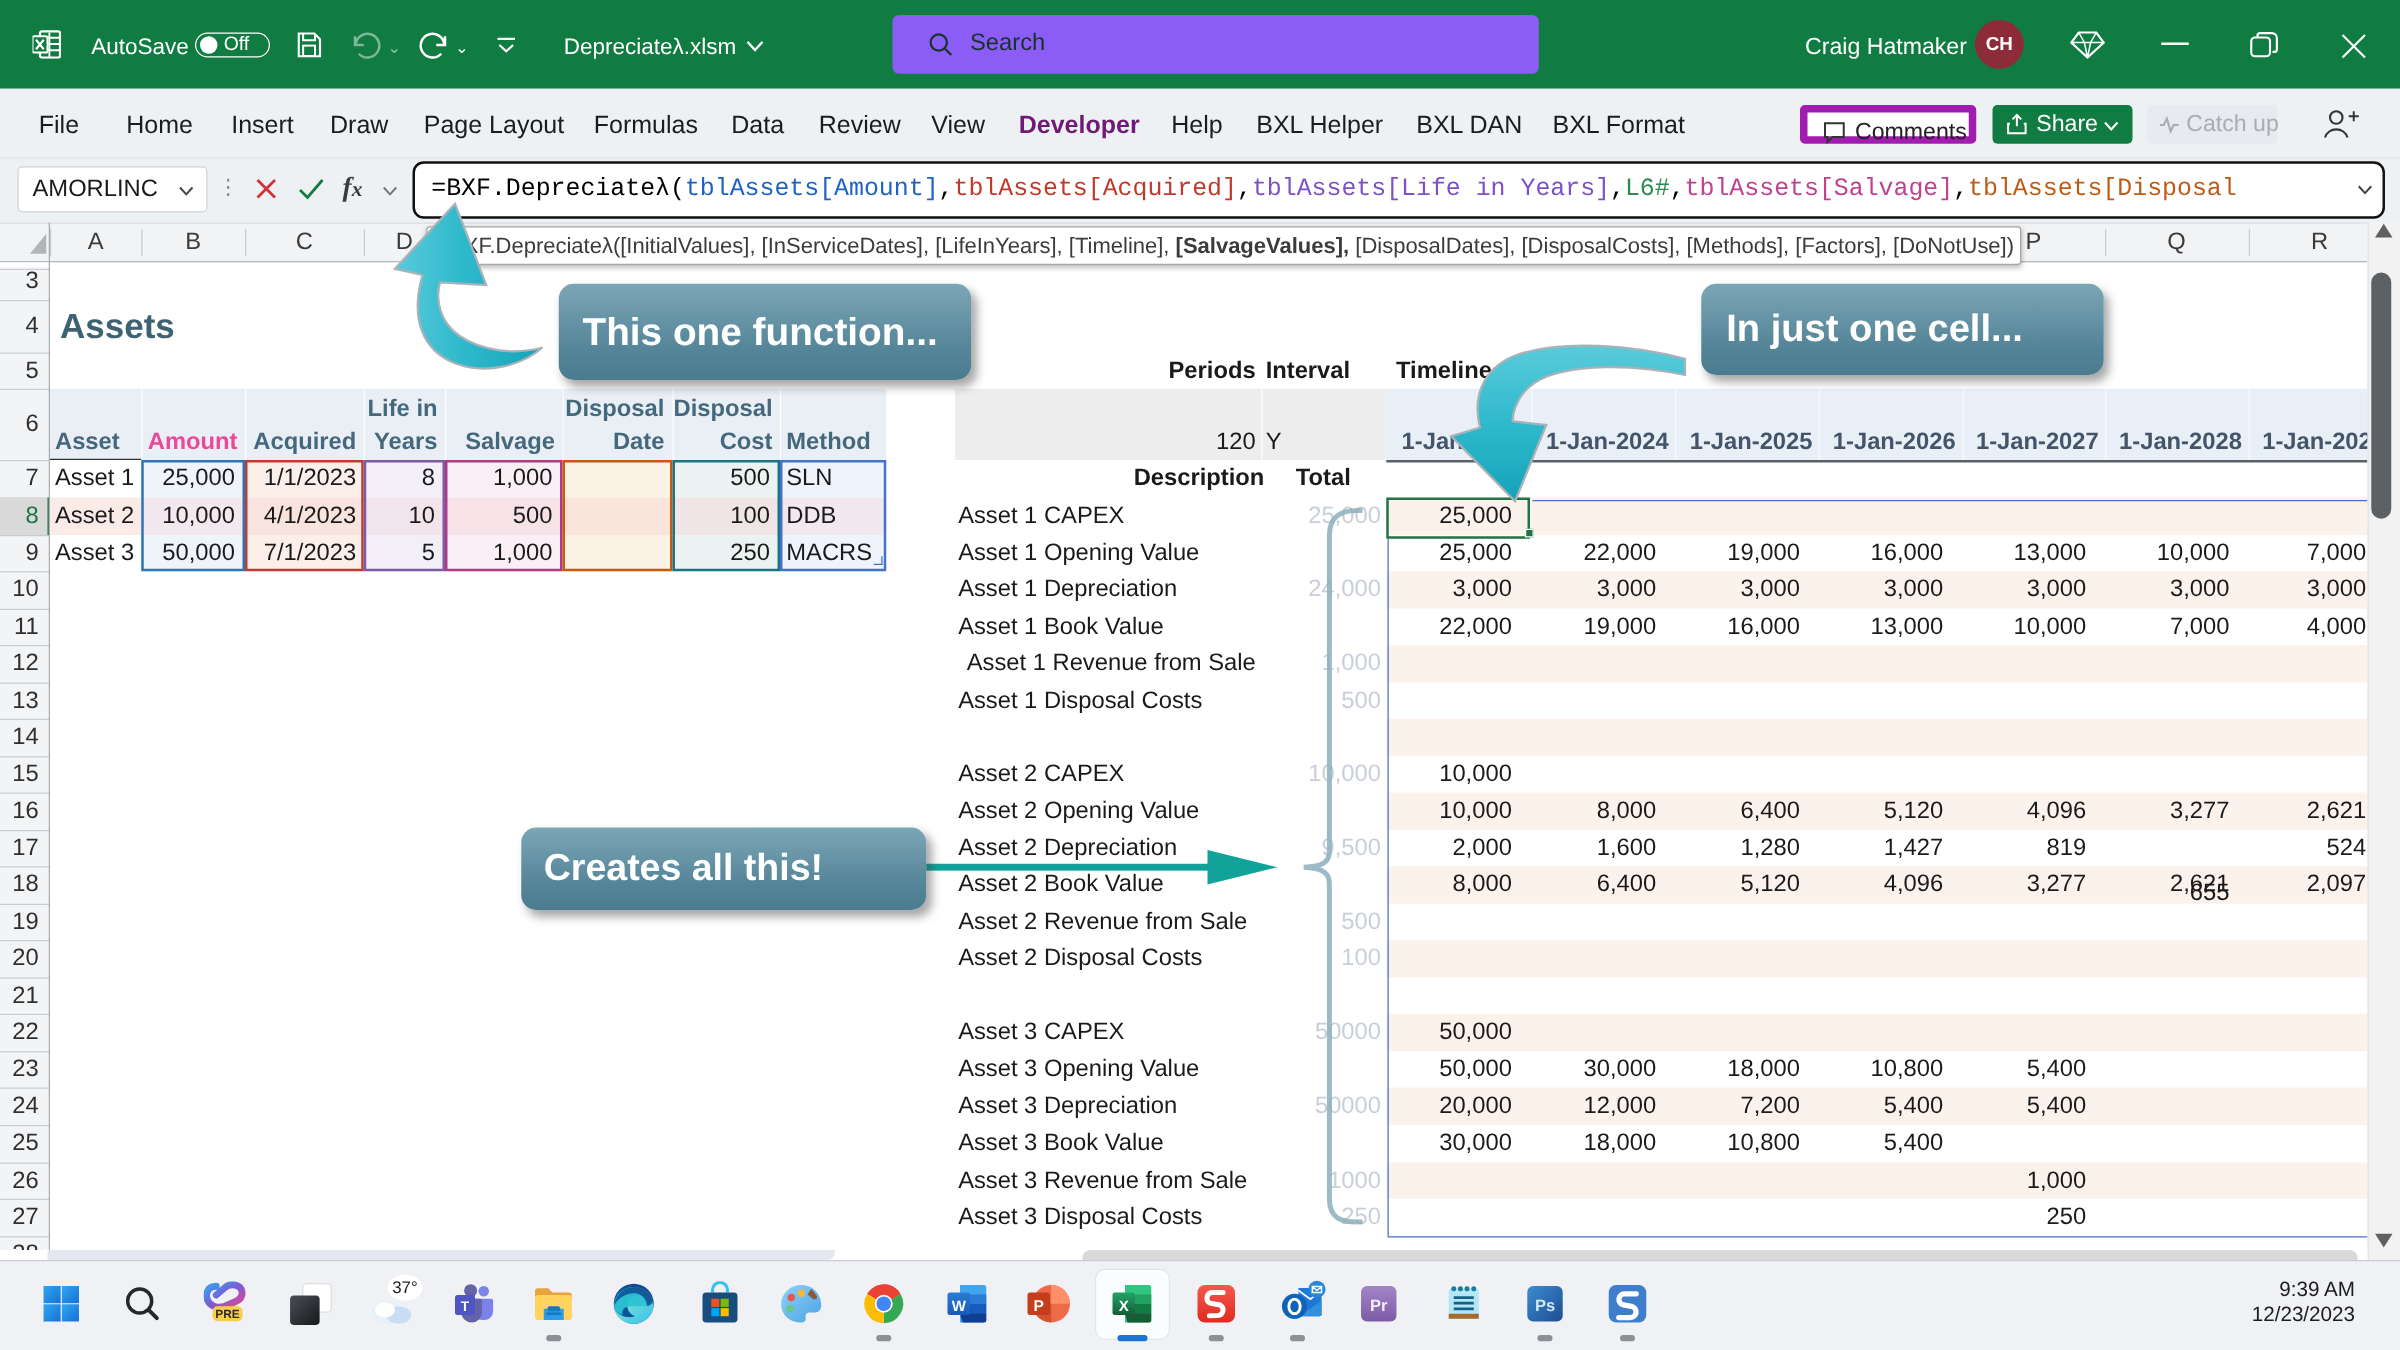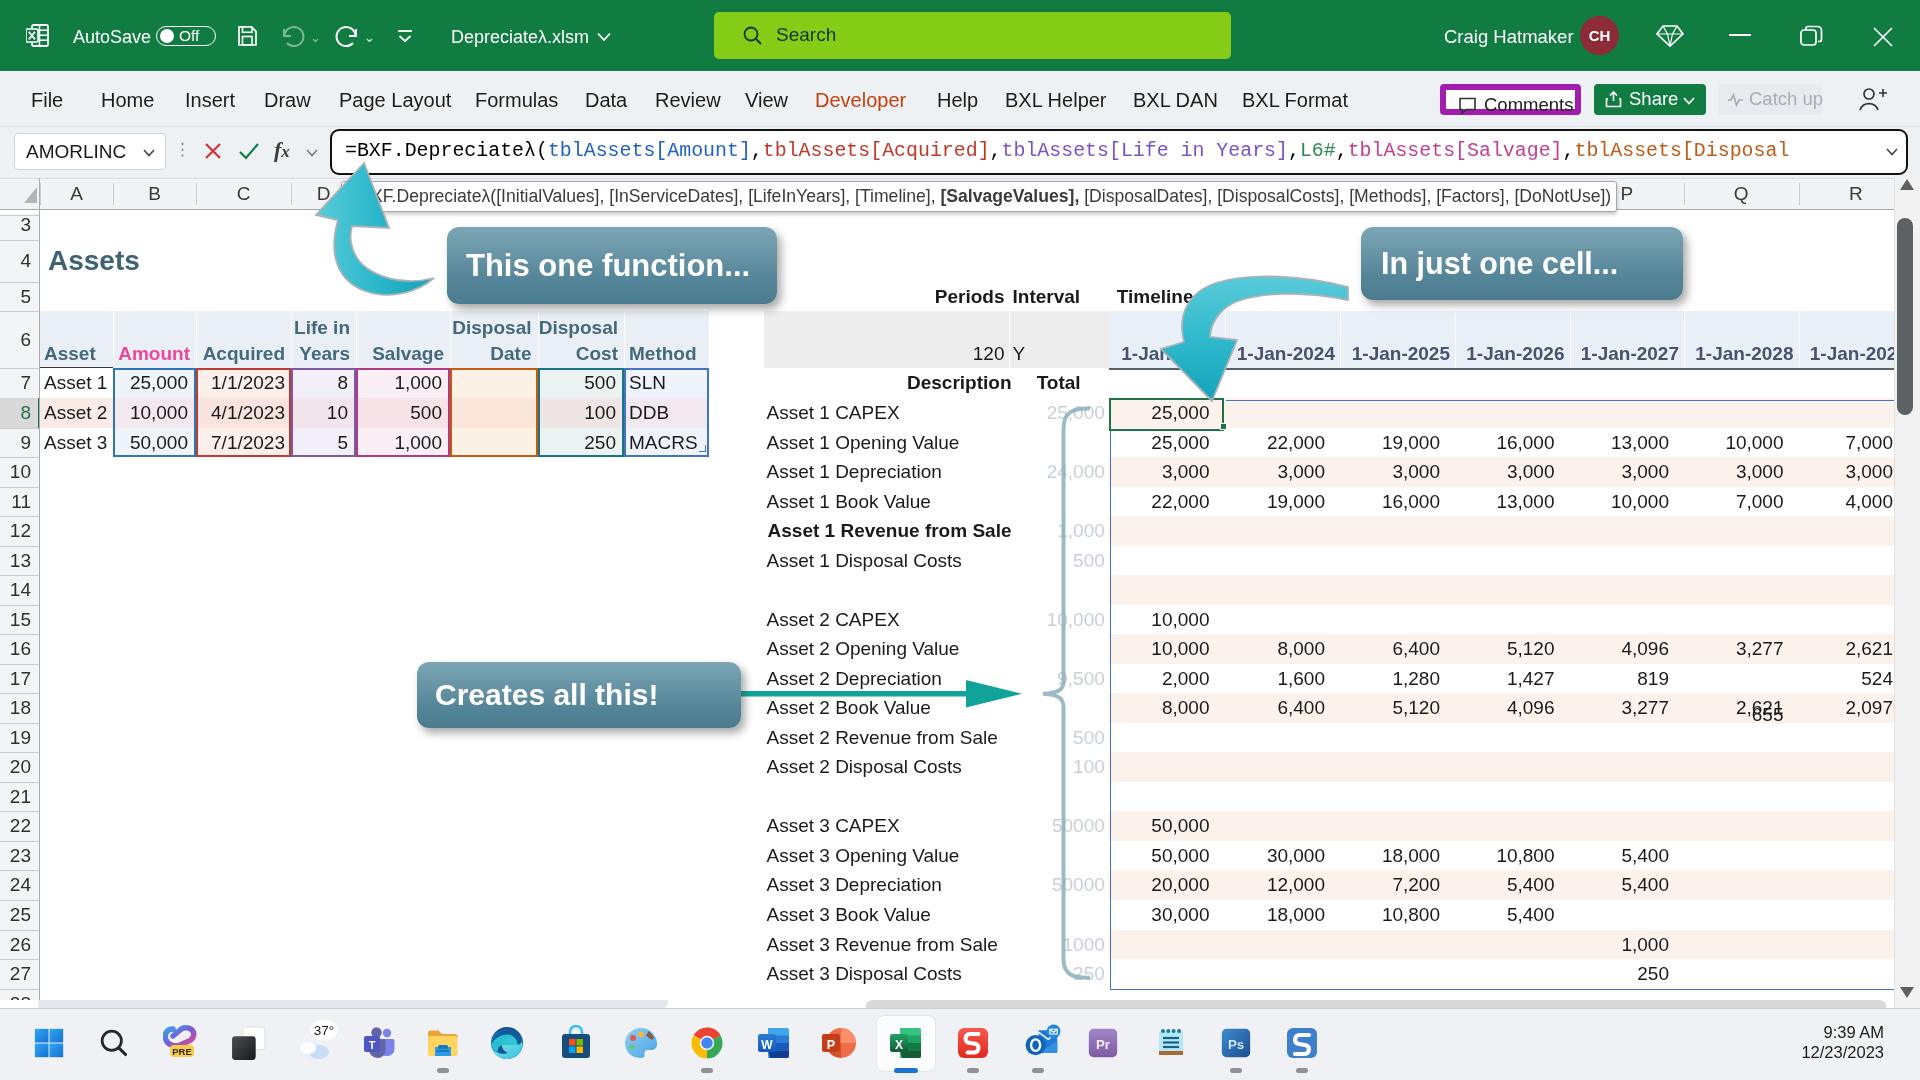--- a/index.html
+++ b/index.html
@@ -33,21 +33,21 @@
 </svg>
 <div style="position:absolute;left:364px;top:30px;color:#fff;font-size:13px">⌄</div>
 <svg class="abs" style="left:396px;top:28px" width="18" height="16" viewBox="0 0 18 16">
 <line x1="2" y1="3" x2="16" y2="3" stroke="#fff" stroke-width="1.8"></line>
 <path d="M3.5 8 L9 13 L14.5 8" fill="none" stroke="#fff" stroke-width="1.8"></path>
 </svg>
 <div style="position:absolute;left:451px;top:26px;width:160px;height:22px;line-height:22px;text-align:left;font-size:18px;color:#fff;font-weight:normal;white-space:nowrap;overflow:visible;">Depreciateλ.xlsm</div>
 <svg class="abs" style="left:596px;top:31px" width="16" height="12" viewBox="0 0 16 12">
 <path d="M2 2.5 L8 9 L14 2.5" fill="none" stroke="#fff" stroke-width="1.8"></path>
     </svg>
-<div style="position:absolute;left:714px;top:12px;width:517px;height:47px;background:#84cc16;border-radius:5px">
+<div style="position:absolute;left:714px;top:12px;width:517px;height:47px;background:#8b5cf6;border-radius:5px">
       <svg style="position:absolute;left:28px;top:13px" width="21" height="21" viewBox="0 0 21 21">
         <circle cx="9" cy="9" r="6.5" fill="none" stroke="#16342a" stroke-width="1.8"></circle>
         <line x1="14" y1="14" x2="19" y2="19" stroke="#16342a" stroke-width="1.8"></line>
       </svg>
       <div style="position:absolute;left:62px;top:12px;font-size:19px;color:#16342a">Search</div>
     </div>
 <div style="position:absolute;left:1444px;top:28px;width:130px;height:18px;line-height:18px;text-align:left;font-size:18.5px;color:#fff;font-weight:normal;white-space:nowrap;overflow:visible;">Craig Hatmaker</div>
 <div style="position:absolute;left:1580px;top:16px;width:39px;height:39px;border-radius:20px;background:#8E2B38;text-align:center;line-height:39px;color:#fff;font-size:15px;font-weight:bold">CH</div>
 <svg class="abs" style="left:1655px;top:22px" width="30" height="28" viewBox="0 0 30 28">
 <path d="M8 4 h14 l6 8 -13 12 -13 -12 Z" fill="none" stroke="#fff" stroke-width="1.7"></path>
@@ -65,21 +65,21 @@
 <div style="position:absolute;left:0;top:71px;width:1920px;height:56px;background:#EDF1F4"></div>
 <div style="position:absolute;left:31px;top:88px;width:220px;height:24px;line-height:24px;text-align:left;font-size:20px;color:#1c1c1c;font-weight:normal;white-space:nowrap;overflow:visible;">File</div>
 <div style="position:absolute;left:101px;top:88px;width:220px;height:24px;line-height:24px;text-align:left;font-size:20px;color:#1c1c1c;font-weight:normal;white-space:nowrap;overflow:visible;">Home</div>
 <div style="position:absolute;left:185px;top:88px;width:220px;height:24px;line-height:24px;text-align:left;font-size:20px;color:#1c1c1c;font-weight:normal;white-space:nowrap;overflow:visible;">Insert</div>
 <div style="position:absolute;left:264px;top:88px;width:220px;height:24px;line-height:24px;text-align:left;font-size:20px;color:#1c1c1c;font-weight:normal;white-space:nowrap;overflow:visible;">Draw</div>
 <div style="position:absolute;left:339px;top:88px;width:220px;height:24px;line-height:24px;text-align:left;font-size:20px;color:#1c1c1c;font-weight:normal;white-space:nowrap;overflow:visible;">Page Layout</div>
 <div style="position:absolute;left:475px;top:88px;width:220px;height:24px;line-height:24px;text-align:left;font-size:20px;color:#1c1c1c;font-weight:normal;white-space:nowrap;overflow:visible;">Formulas</div>
 <div style="position:absolute;left:585px;top:88px;width:220px;height:24px;line-height:24px;text-align:left;font-size:20px;color:#1c1c1c;font-weight:normal;white-space:nowrap;overflow:visible;">Data</div>
 <div style="position:absolute;left:655px;top:88px;width:220px;height:24px;line-height:24px;text-align:left;font-size:20px;color:#1c1c1c;font-weight:normal;white-space:nowrap;overflow:visible;">Review</div>
 <div style="position:absolute;left:745px;top:88px;width:220px;height:24px;line-height:24px;text-align:left;font-size:20px;color:#1c1c1c;font-weight:normal;white-space:nowrap;overflow:visible;">View</div>
-<div style="position:absolute;left:815px;top:88px;width:220px;height:24px;line-height:24px;text-align:left;font-size:20px;color:#c2410c;font-weight:normal;white-space:nowrap;overflow:visible;">Developer</div>
+<div style="position:absolute;left:815px;top:88px;width:220px;height:24px;line-height:24px;text-align:left;font-size:20px;color:#701a75;font-weight:bold;white-space:nowrap;overflow:visible;">Developer</div>
 <div style="position:absolute;left:937px;top:88px;width:220px;height:24px;line-height:24px;text-align:left;font-size:20px;color:#1c1c1c;font-weight:normal;white-space:nowrap;overflow:visible;">Help</div>
 <div style="position:absolute;left:1005px;top:88px;width:220px;height:24px;line-height:24px;text-align:left;font-size:20px;color:#1c1c1c;font-weight:normal;white-space:nowrap;overflow:visible;">BXL Helper</div>
 <div style="position:absolute;left:1133px;top:88px;width:220px;height:24px;line-height:24px;text-align:left;font-size:20px;color:#1c1c1c;font-weight:normal;white-space:nowrap;overflow:visible;">BXL DAN</div>
 <div style="position:absolute;left:1242px;top:88px;width:220px;height:24px;line-height:24px;text-align:left;font-size:20px;color:#1c1c1c;font-weight:normal;white-space:nowrap;overflow:visible;">BXL Format</div>
 <div style="position:absolute;left:1440px;top:84px;width:141px;height:31px;background:#fff;border:6px solid #a21caf;border-radius:4px">
     <svg style="position:absolute;left:12px;top:6px" width="19" height="19" viewBox="0 0 19 19">
       <path d="M2 2.5 h15 v11 h-9 l-4 4 v-4 h-2 Z" fill="none" stroke="#333" stroke-width="1.6"></path>
     </svg>
     <div style="position:absolute;left:38px;top:4px;font-size:18.5px;color:#222">Comments</div>
   </div>
@@ -333,21 +333,21 @@
 <div style="position:absolute;left:1108.8px;top:634.24px;width:785.2px;height:29.529999999999973px;background:#FBF2EC"></div>
 <div style="position:absolute;left:1108.8px;top:693.3px;width:785.2px;height:29.530000000000086px;background:#FBF2EC"></div>
 <div style="position:absolute;left:1108.8px;top:752.36px;width:785.2px;height:29.529999999999973px;background:#FBF2EC"></div>
 <div style="position:absolute;left:1108.8px;top:811.4200000000001px;width:785.2px;height:29.529999999999973px;background:#FBF2EC"></div>
 <div style="position:absolute;left:1108.8px;top:870.48px;width:785.2px;height:29.529999999999973px;background:#FBF2EC"></div>
 <div style="position:absolute;left:1108.8px;top:929.54px;width:785.2px;height:29.530000000000086px;background:#FBF2EC"></div>
 <div style="position:absolute;left:766.5px;top:398.0px;width:245.0px;height:29.529999999999973px;line-height:29.529999999999973px;text-align:left;font-size:19px;color:#1a1a1a;font-weight:normal;white-space:nowrap;overflow:visible;">Asset 1 CAPEX</div>
 <div style="position:absolute;left:766.5px;top:427.53px;width:245.0px;height:29.53000000000003px;line-height:29.53000000000003px;text-align:left;font-size:19px;color:#1a1a1a;font-weight:normal;white-space:nowrap;overflow:visible;">Asset 1 Opening Value</div>
 <div style="position:absolute;left:766.5px;top:457.06px;width:245.0px;height:29.53000000000003px;line-height:29.53000000000003px;text-align:left;font-size:19px;color:#1a1a1a;font-weight:normal;white-space:nowrap;overflow:visible;">Asset 1 Depreciation</div>
 <div style="position:absolute;left:766.5px;top:486.59000000000003px;width:245.0px;height:29.529999999999973px;line-height:29.529999999999973px;text-align:left;font-size:19px;color:#1a1a1a;font-weight:normal;white-space:nowrap;overflow:visible;">Asset 1 Book Value</div>
-<div style="position:absolute;left:766.5px;top:516.12px;width:245.0px;height:29.529999999999973px;line-height:29.529999999999973px;text-align:right;font-size:19px;color:#1a1a1a;font-weight:bold;white-space:nowrap;overflow:visible;">Asset 1 Revenue from Sale</div>
+<div style="position:absolute;left:766.5px;top:516.12px;width:245.0px;height:29.529999999999973px;line-height:29.529999999999973px;text-align:center;font-size:19px;color:#1a1a1a;font-weight:normal;white-space:nowrap;overflow:visible;">Asset 1 Revenue from Sale</div>
 <div style="position:absolute;left:766.5px;top:545.65px;width:245.0px;height:29.530000000000086px;line-height:29.530000000000086px;text-align:left;font-size:19px;color:#1a1a1a;font-weight:normal;white-space:nowrap;overflow:visible;">Asset 1 Disposal Costs</div>
 <div style="position:absolute;left:766.5px;top:604.71px;width:245.0px;height:29.529999999999973px;line-height:29.529999999999973px;text-align:left;font-size:19px;color:#1a1a1a;font-weight:normal;white-space:nowrap;overflow:visible;">Asset 2 CAPEX</div>
 <div style="position:absolute;left:766.5px;top:634.24px;width:245.0px;height:29.529999999999973px;line-height:29.529999999999973px;text-align:left;font-size:19px;color:#1a1a1a;font-weight:normal;white-space:nowrap;overflow:visible;">Asset 2 Opening Value</div>
 <div style="position:absolute;left:766.5px;top:663.77px;width:245.0px;height:29.529999999999973px;line-height:29.529999999999973px;text-align:left;font-size:19px;color:#1a1a1a;font-weight:normal;white-space:nowrap;overflow:visible;">Asset 2 Depreciation</div>
 <div style="position:absolute;left:766.5px;top:693.3px;width:245.0px;height:29.530000000000086px;line-height:29.530000000000086px;text-align:left;font-size:19px;color:#1a1a1a;font-weight:normal;white-space:nowrap;overflow:visible;">Asset 2 Book Value</div>
 <div style="position:absolute;left:766.5px;top:722.83px;width:245.0px;height:29.529999999999973px;line-height:29.529999999999973px;text-align:left;font-size:19px;color:#1a1a1a;font-weight:normal;white-space:nowrap;overflow:visible;">Asset 2 Revenue from Sale</div>
 <div style="position:absolute;left:766.5px;top:752.36px;width:245.0px;height:29.529999999999973px;line-height:29.529999999999973px;text-align:left;font-size:19px;color:#1a1a1a;font-weight:normal;white-space:nowrap;overflow:visible;">Asset 2 Disposal Costs</div>
 <div style="position:absolute;left:766.5px;top:811.4200000000001px;width:245.0px;height:29.529999999999973px;line-height:29.529999999999973px;text-align:left;font-size:19px;color:#1a1a1a;font-weight:normal;white-space:nowrap;overflow:visible;">Asset 3 CAPEX</div>
 <div style="position:absolute;left:766.5px;top:840.95px;width:245.0px;height:29.529999999999973px;line-height:29.529999999999973px;text-align:left;font-size:19px;color:#1a1a1a;font-weight:normal;white-space:nowrap;overflow:visible;">Asset 3 Opening Value</div>
 <div style="position:absolute;left:766.5px;top:870.48px;width:245.0px;height:29.529999999999973px;line-height:29.529999999999973px;text-align:left;font-size:19px;color:#1a1a1a;font-weight:normal;white-space:nowrap;overflow:visible;">Asset 3 Depreciation</div>

